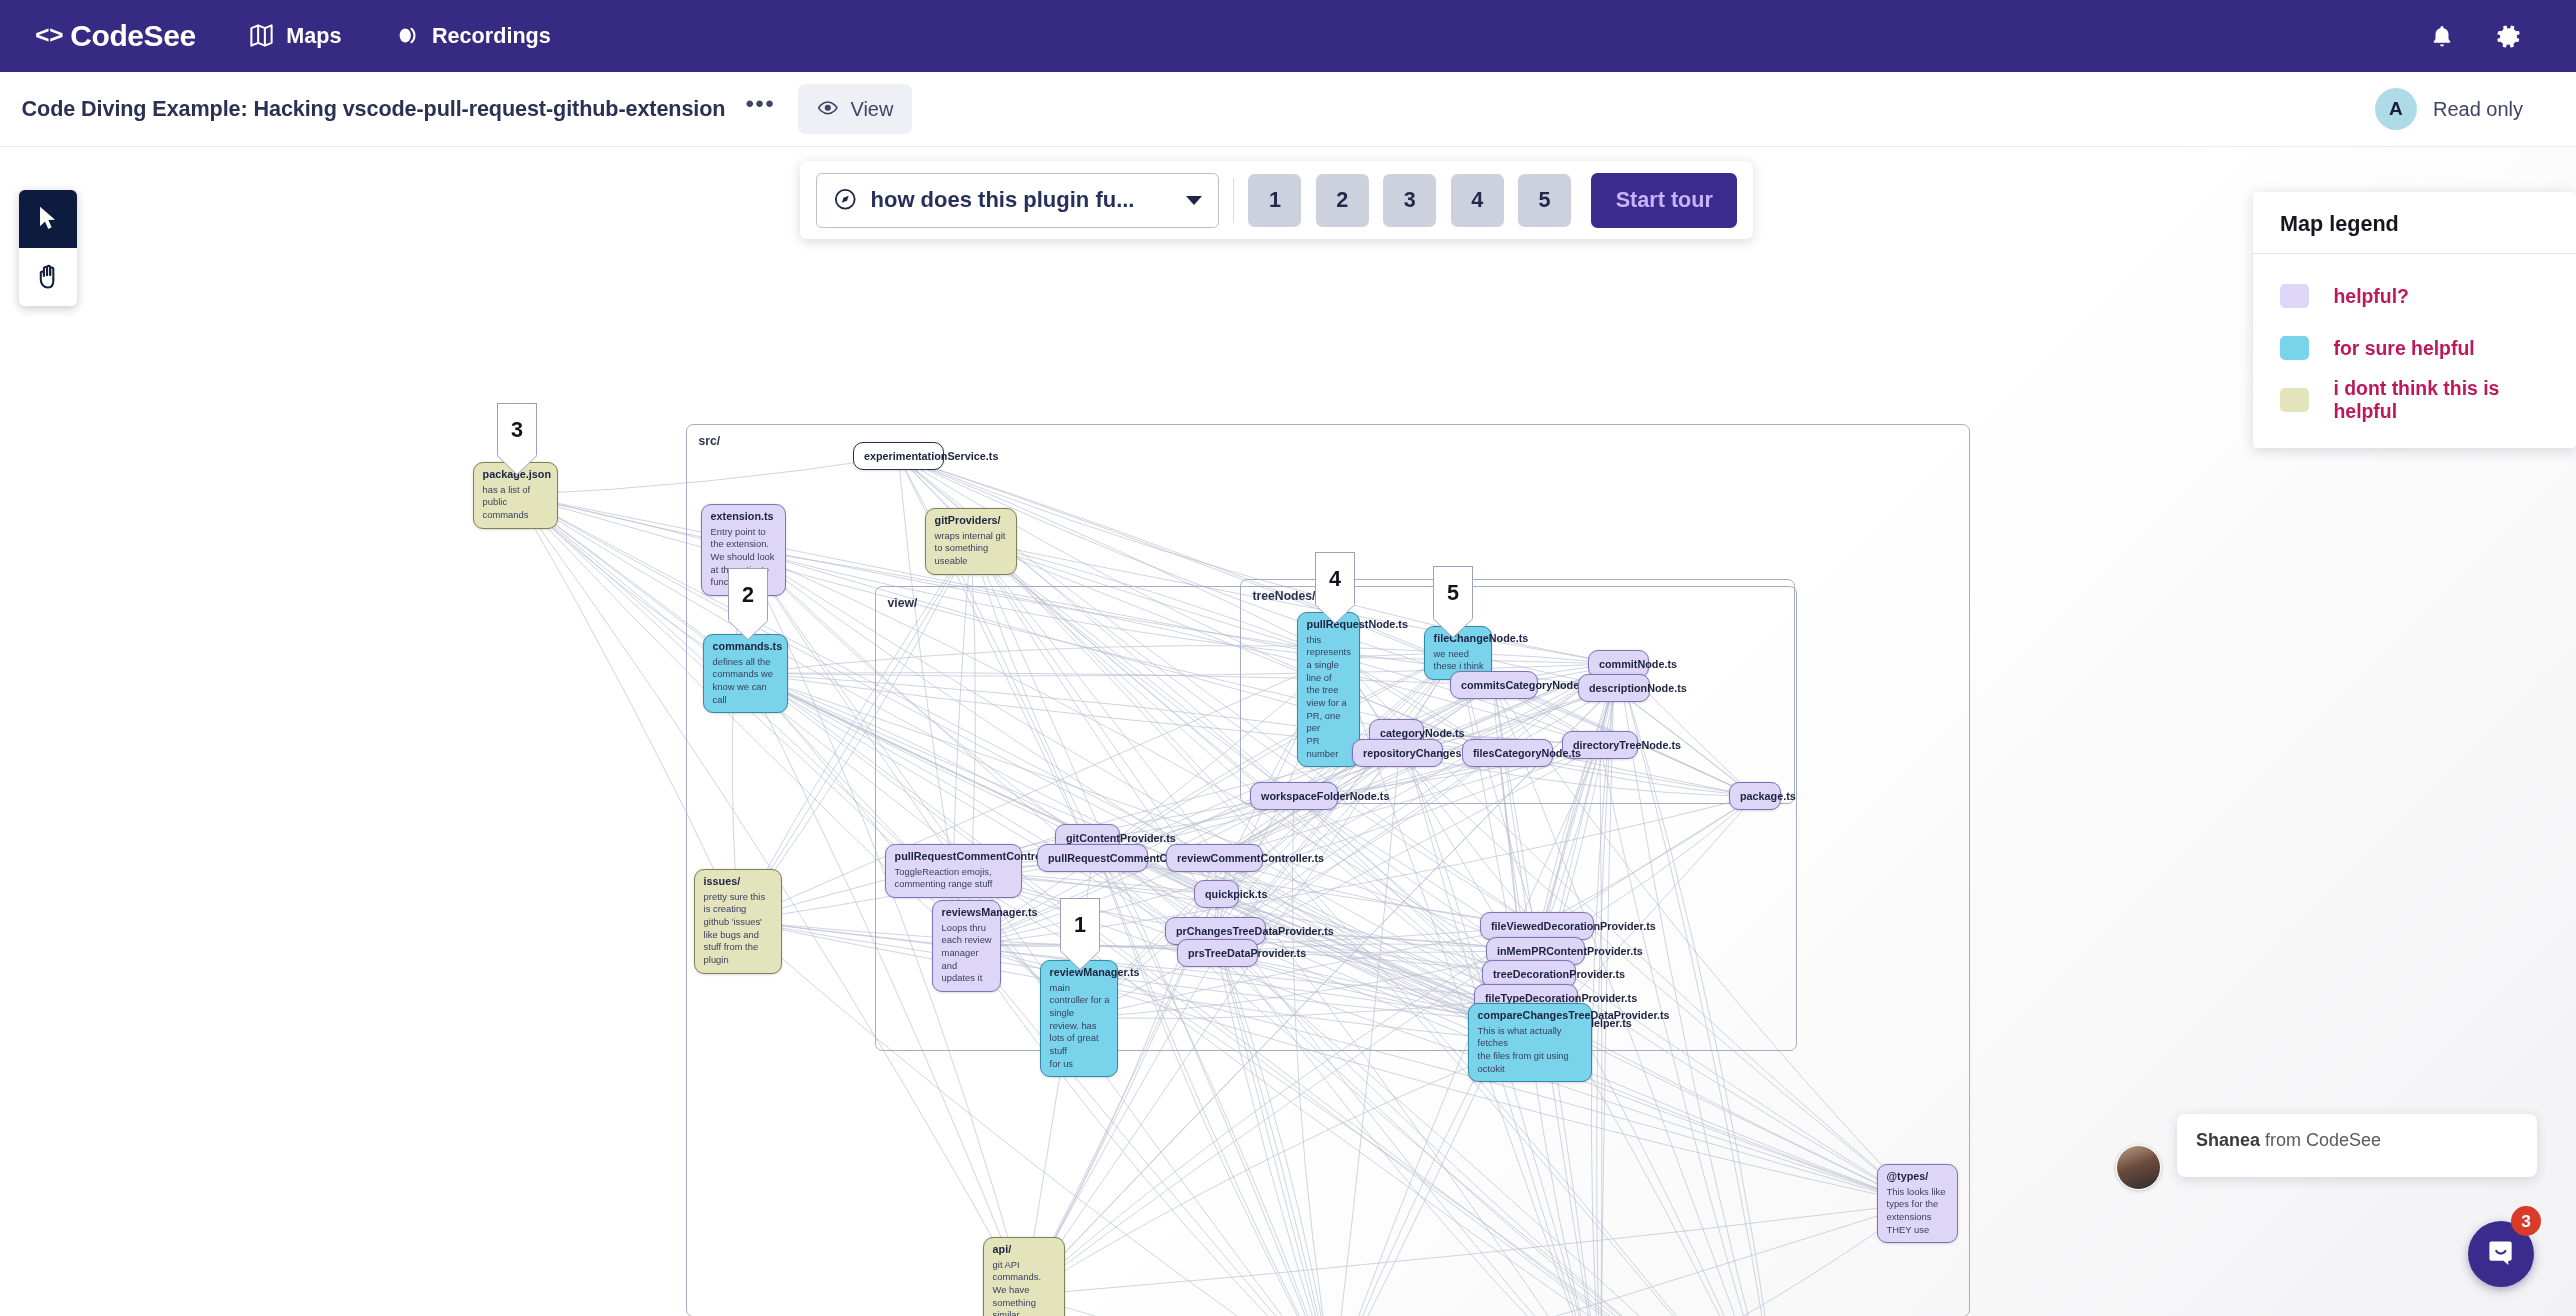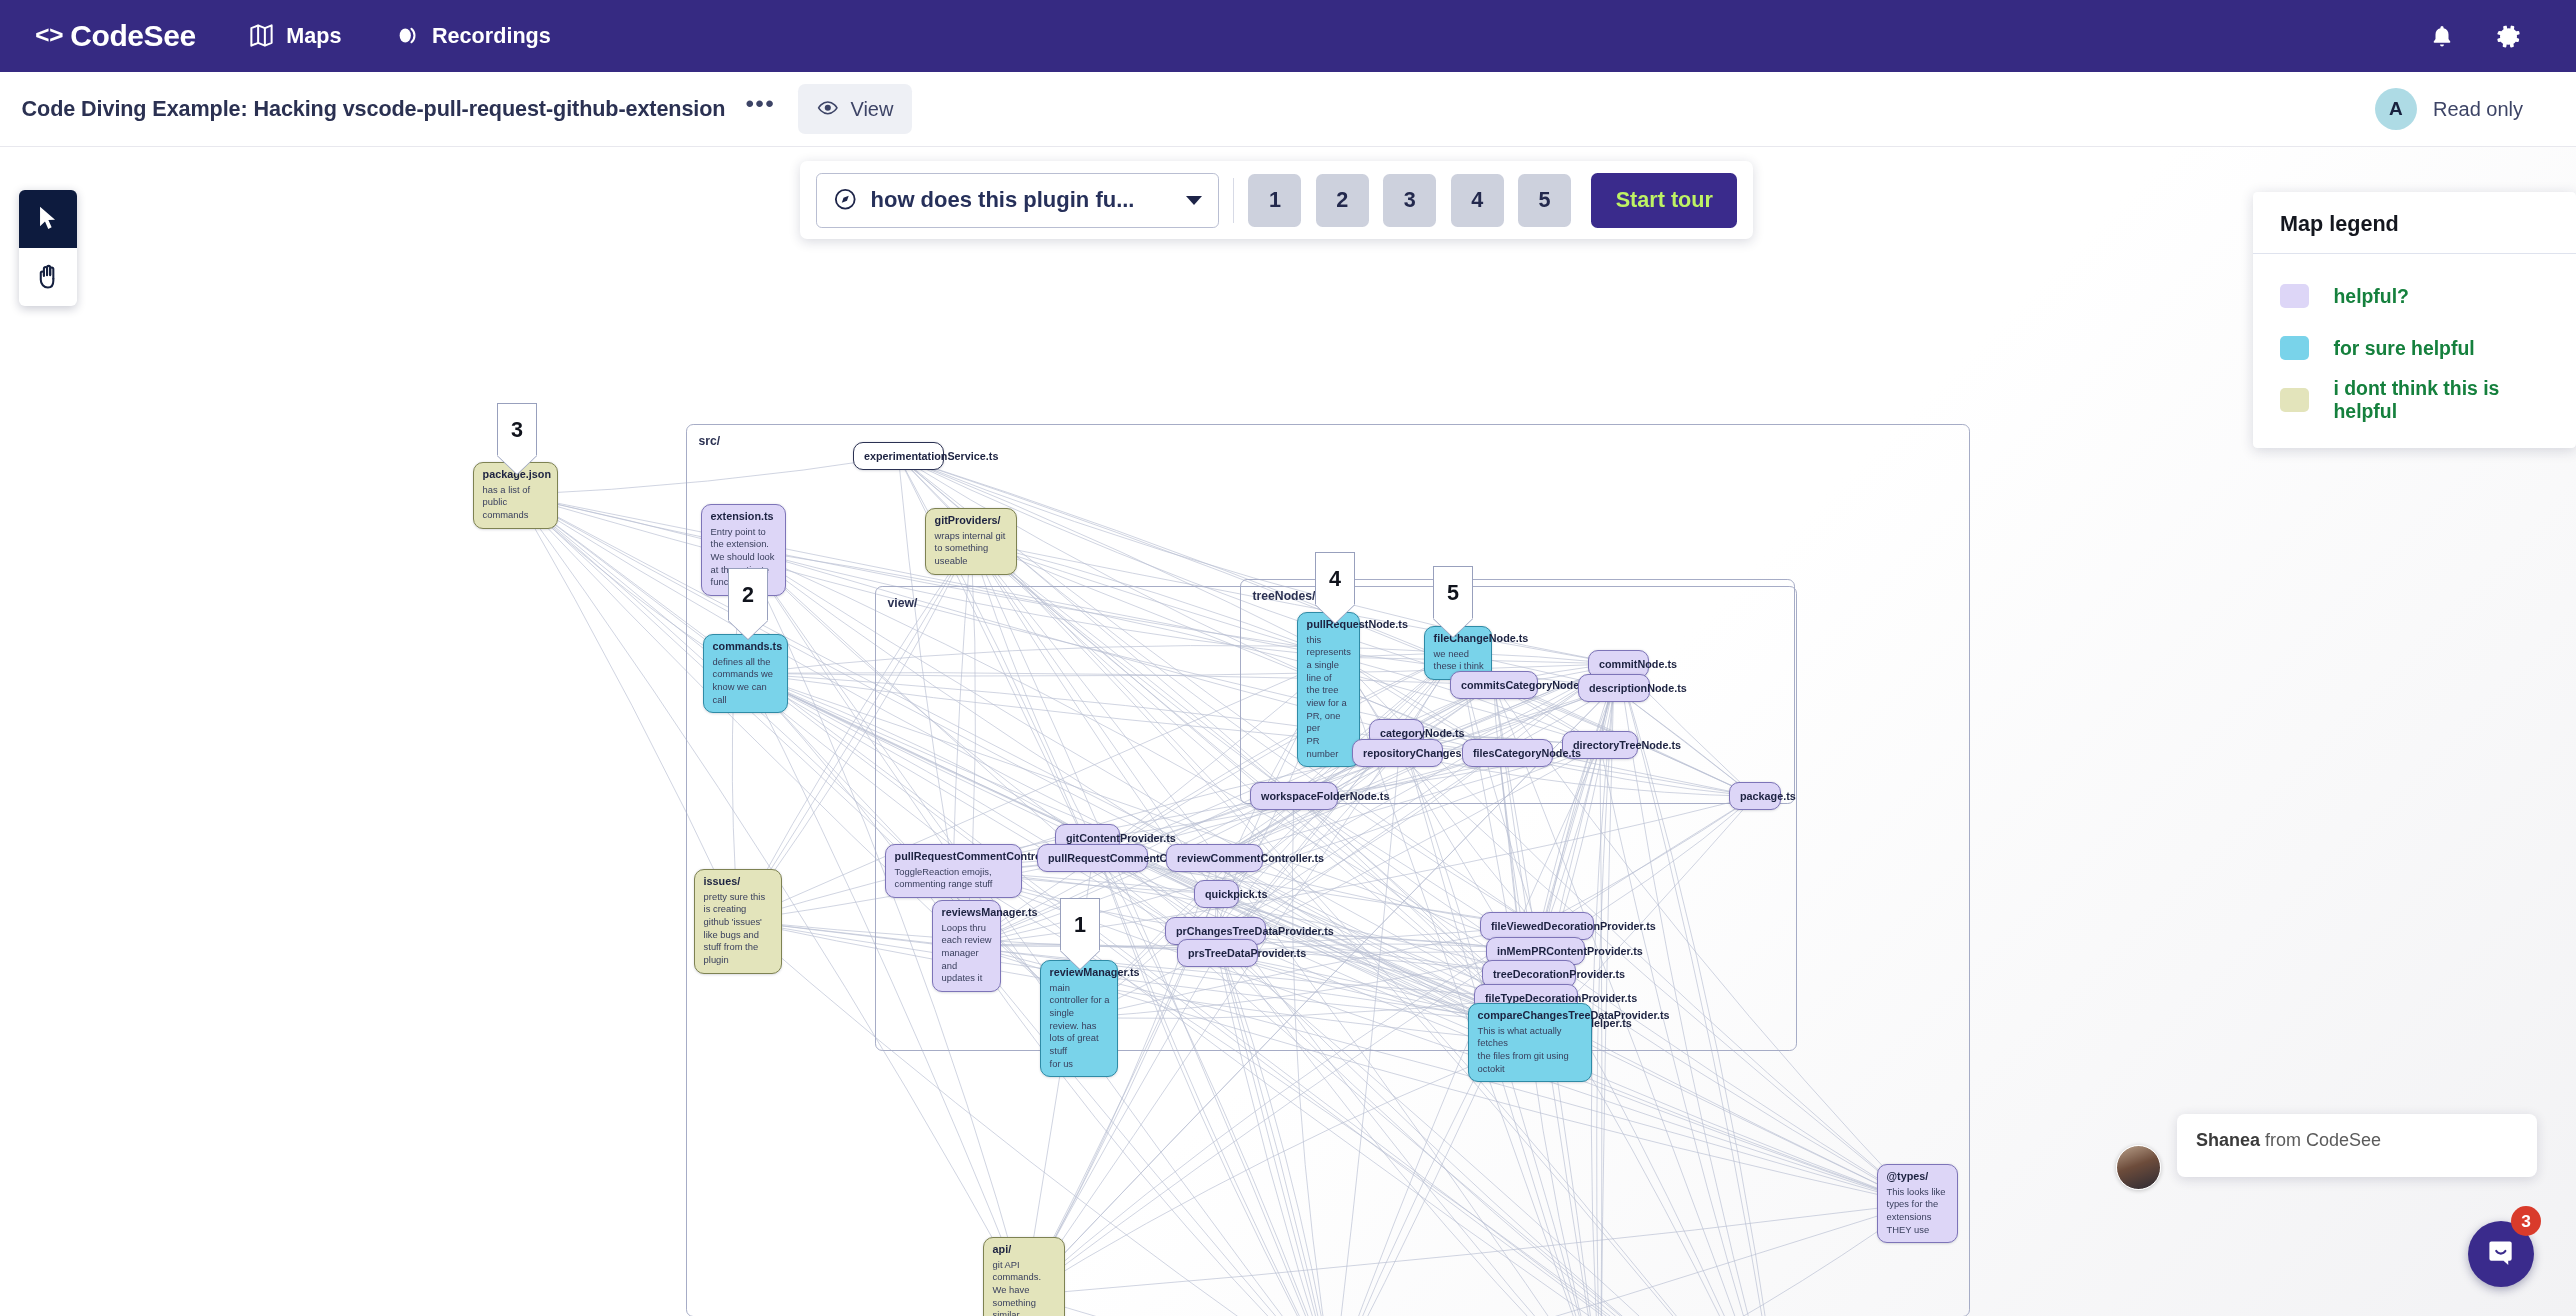--- a/index.html
+++ b/index.html
@@ -116,38 +116,38 @@
            border-right: 8px solid transparent; border-top: 9.4px solid #1d2448; }
   .tour-divider { width: 0.7px; height: 45px; background: #d7dae6; }
   .step-btn {
     width: 53px; height: 53px; border-radius: 6.5px; background: #cdd1dd;
     display: flex; align-items: center; justify-content: center;
     font-size: 21.6px; font-weight: 700; color: #23294d; cursor: pointer;
   }
   .start-tour {
     height: 55px; padding: 0 24.5px; background: #3a2b8c; border-radius: 6.5px;
     display: flex; align-items: center; justify-content: center;
-    color: #bef264; font-size: 21.6px; font-weight: 700; cursor: pointer;
+    color: #c4b5fd; font-size: 21.6px; font-weight: 700; cursor: pointer;
     margin-left: 5.8px;
   }
 
   
   .legend {
     position: absolute; right: 0px; top: 45px; width: 323px;
     background: #fff; box-shadow: 0 2.2px 13px rgba(25,30,70,.16);
     border-radius: 4.3px; z-index: 45;
   }
   .legend-title {
     font-size: 21.6px; font-weight: 700; color: #14171f;
     padding: 19px 27px 16px 27px; border-bottom: 1.4px solid #dfe3ee;
   }
   .legend-body { padding: 16px 27px 21.6px 27px; }
   .legend-row { display: flex; align-items: center; gap: 24.5px; height: 52px; }
   .legend-swatch { width: 29px; height: 24.5px; border-radius: 5px; flex: none; }
-  .legend-label { font-size: 19.4px; font-weight: 700; color: #15803d; }
+  .legend-label { font-size: 19.4px; font-weight: 700; color: #be185d; }
 
   
   .map { position: absolute; left: 0; top: 0; width: 2576px; height: 1170px; }
   .edges { position: absolute; left: 0; top: 0; width: 2576px; height: 1170px;
            pointer-events: none; }
 
   .group {
     position: absolute; border: 1.1px solid #a6acc6; border-radius: 7.2px;
     background: rgba(255,255,255,0.0);
   }

